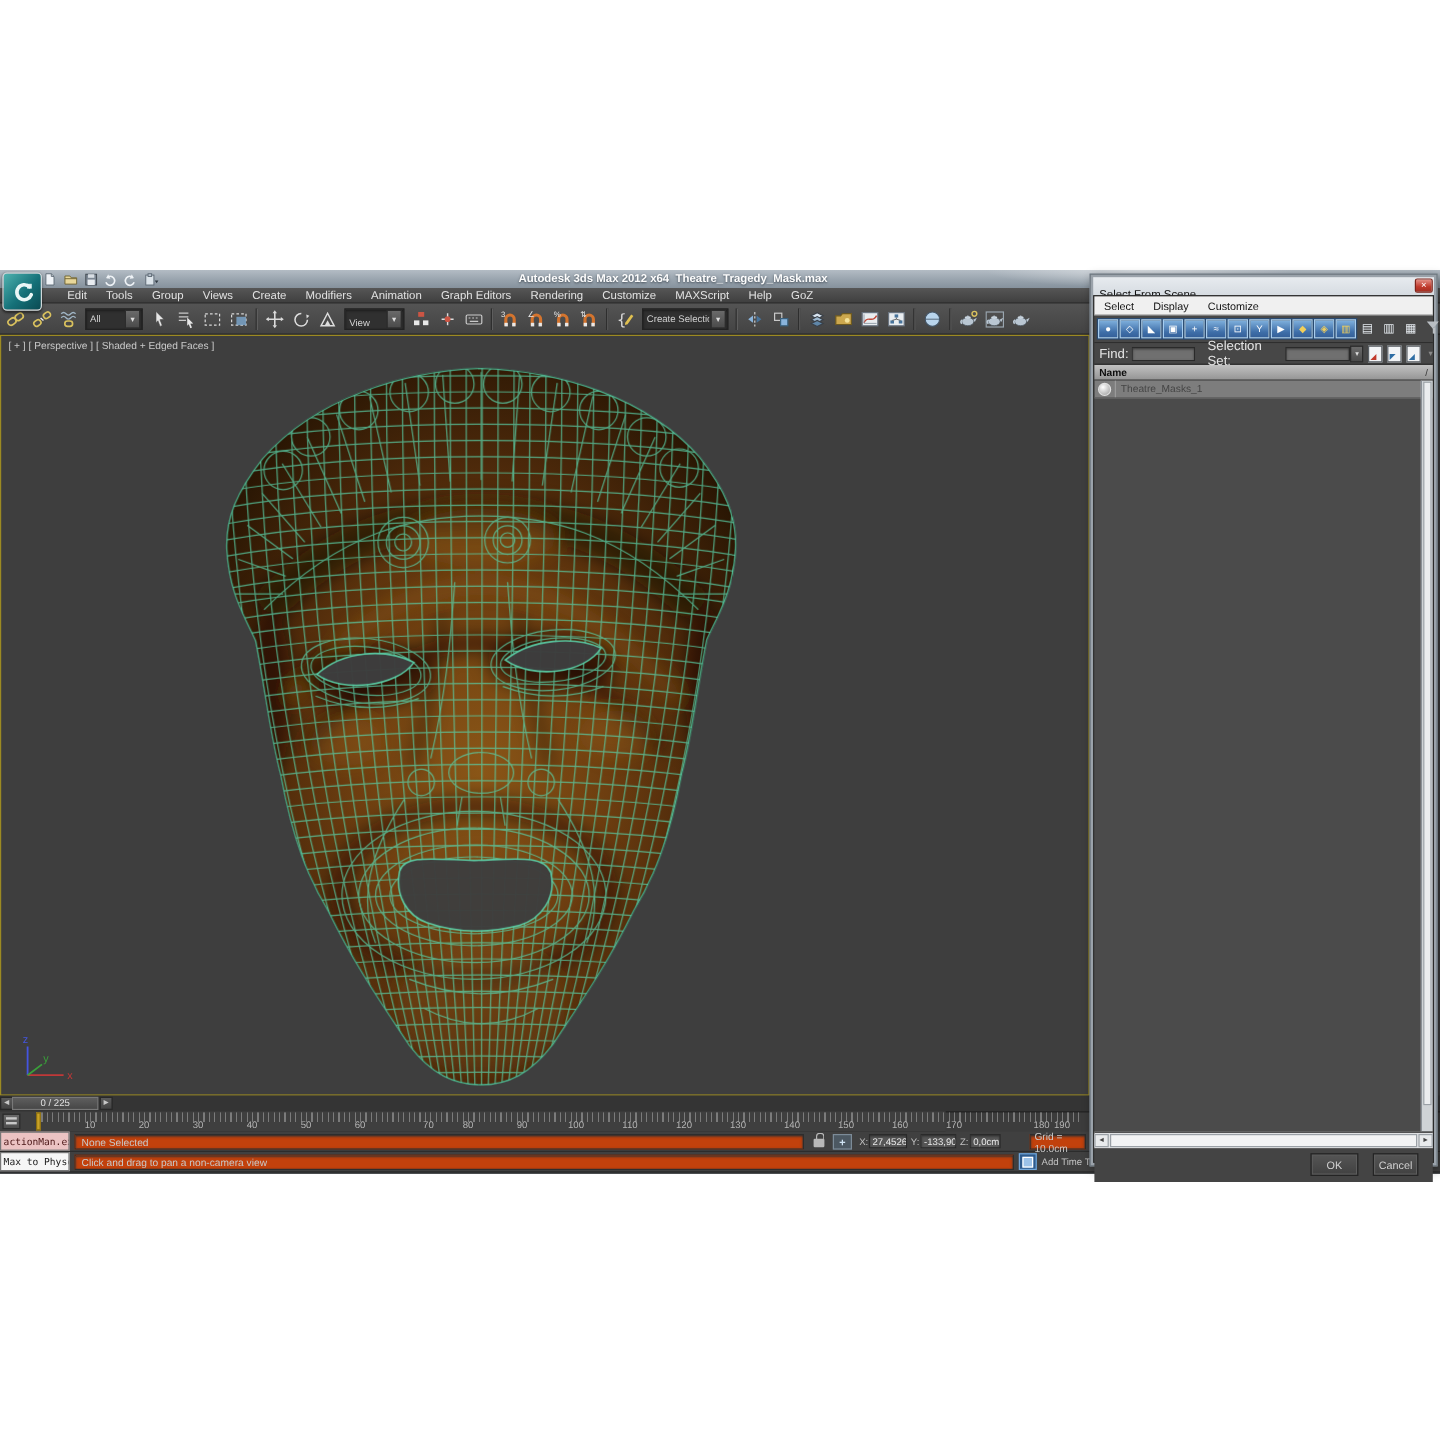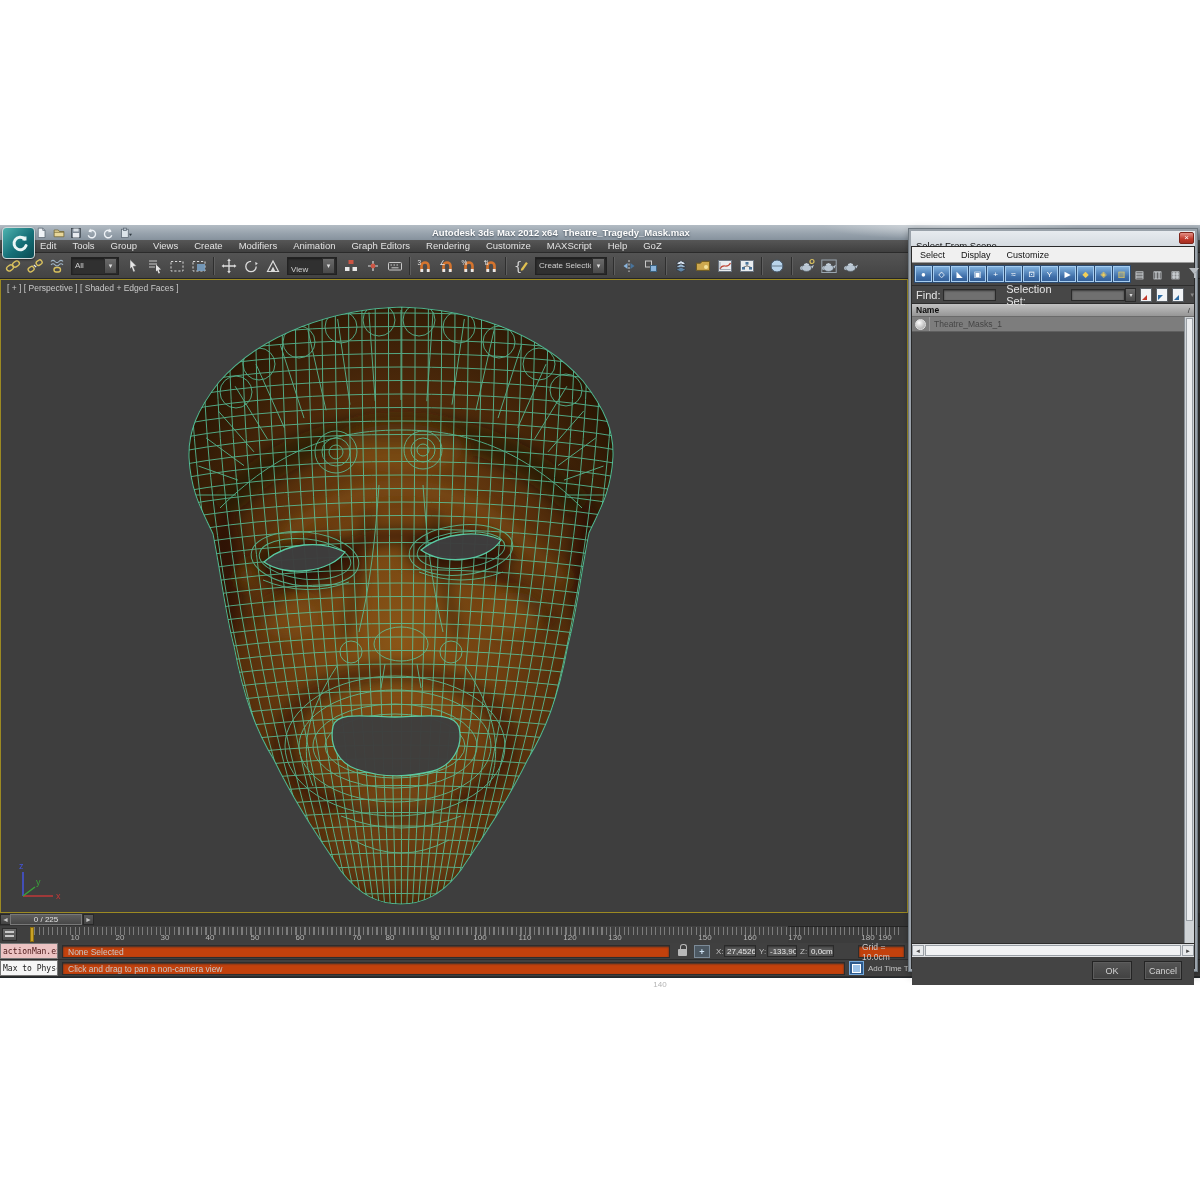--- a/index.html
+++ b/index.html
@@ -12,21 +12,21 @@
   .titlebar .shine{position:absolute;right:120px;top:0;width:260px;height:15px;
     background:radial-gradient(ellipse at 50% 0,rgba(255,255,255,.5),rgba(255,255,255,0) 70%);}
   .wtitle{position:absolute;top:2px;font-size:9.5px;font-weight:bold;color:#fdfdfd;text-shadow:0 1px 2px rgba(40,50,60,.8);white-space:nowrap;}
   .qat{position:absolute;left:36px;top:1px;height:13px;display:flex;align-items:center;gap:4px;}
   .qbtn{display:flex;align-items:center;justify-content:center;height:12px;}
   .logo{position:absolute;left:2px;top:2px;width:31px;height:30px;z-index:5;border-radius:4px;
     background:linear-gradient(135deg,#4fb3b0,#157078 55%,#0a4a52);border:1px solid #cfd8da;box-shadow:0 1px 2px rgba(0,0,0,.5);
     display:flex;align-items:center;justify-content:center;}
   .menubar{position:absolute;left:0;top:15px;width:100%;height:13px;
     background:linear-gradient(#565656,#3f3f3f);border-bottom:1px solid #2b2b2b;
-    display:flex;align-items:flex-start;padding-left:32px;box-sizing:border-box;}
+    display:flex;align-items:center;padding-left:48px;box-sizing:border-box;}
   .menu-item{color:#e2e2e2;font-size:9.5px;padding:0 8px;white-space:nowrap;}
   .toolbar{position:absolute;left:0;top:28px;width:100%;height:26px;
     background:linear-gradient(#545454,#434343);border-bottom:1px solid #262626;
     display:flex;align-items:center;padding-left:2px;box-sizing:border-box;}
   .tbi{width:22px;height:22px;display:flex;align-items:center;justify-content:center;flex:0 0 auto;}
   .tbsep{width:1px;height:18px;background:#2e2e2e;border-right:1px solid #5e5e5e;margin:0 3px;flex:0 0 auto;}
   .dd{height:16px;background:#303030;border:1px solid #222;box-shadow:inset 0 1px 2px #1a1a1a;
     display:flex;align-items:center;margin:0 3px;flex:0 0 auto;}
   .dd span{color:#d0d0d0;font-size:8px;padding:0 3px;white-space:nowrap;overflow:hidden;flex:1;}
   .dd .db{width:11px;height:14px;margin:0 1px;background:linear-gradient(#6a6a6a,#4a4a4a);border:1px solid #2c2c2c;
@@ -620,21 +620,21 @@
         <span class="rlabel" style="left: 210px;">40</span>
         <span class="rlabel" style="left: 255px;">50</span>
         <span class="rlabel" style="left: 300px;">60</span>
         <span class="rlabel" style="left: 357px;">70</span>
         <span class="rlabel" style="left: 390px;">80</span>
         <span class="rlabel" style="left: 435px;">90</span>
         <span class="rlabel" style="left: 480px;">100</span>
         <span class="rlabel" style="left: 525px;">110</span>
         <span class="rlabel" style="left: 570px;">120</span>
         <span class="rlabel" style="left: 615px;">130</span>
-        <span class="rlabel" style="left: 660px; margin-top: 47px;">140</span>
+        <span class="rlabel" style="left: 660px;">140</span>
         <span class="rlabel" style="left: 705px;">150</span>
         <span class="rlabel" style="left: 750px;">160</span>
         <span class="rlabel" style="left: 795px;">170</span>
         <span class="rlabel" style="left: 868px;">180</span>
         <span class="rlabel" style="left: 885px;">190</span>
       </div>
 
     <div class="statusrow srow1">
       <div class="mini pink" style="top:0">actionMan.ex</div>
       <div class="sbox" style="left:62px;width:608px">None Selected</div>

